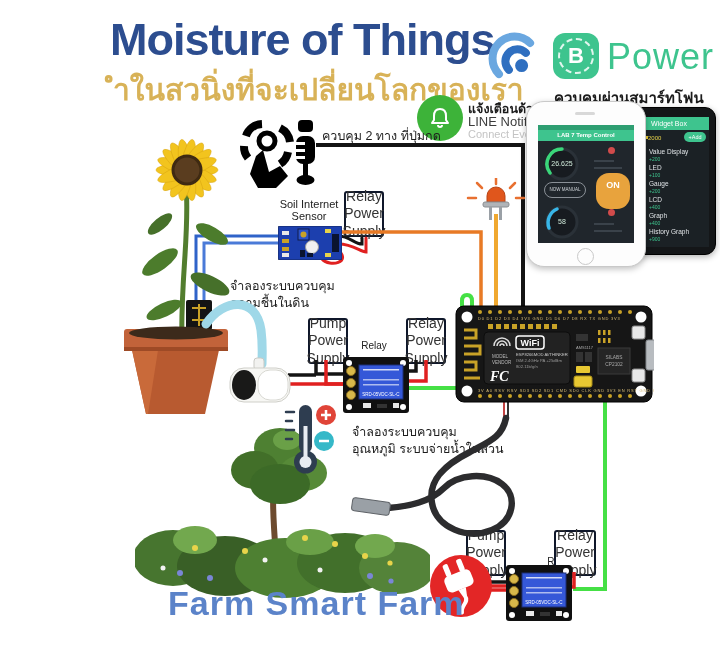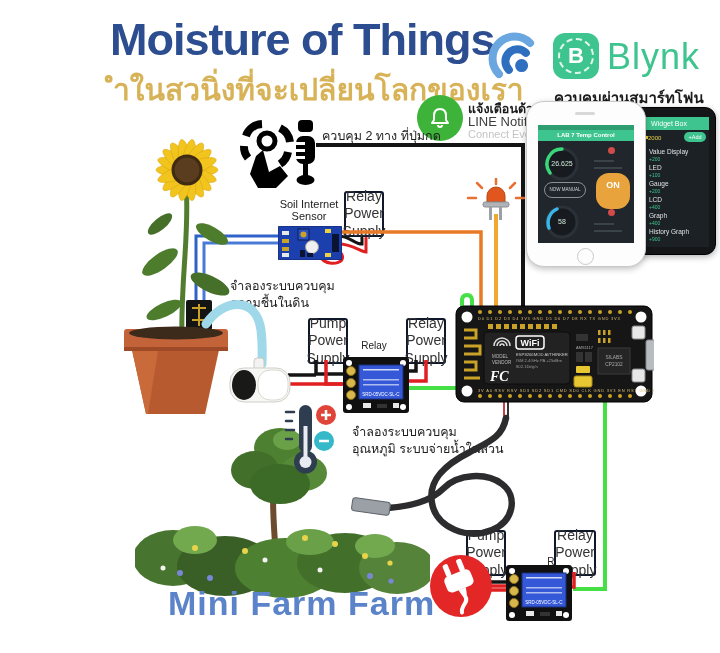--- a/index.html
+++ b/index.html
@@ -193,21 +193,21 @@
       <path d="M23,44 a12,12 0 0 1 24,0" stroke="#2f6fc0" stroke-width="8" fill="none" stroke-linecap="round"></path>
       <circle cx="35" cy="50" r="6.5" fill="#2f6fc0"></circle>
     </g>
   </svg>
 
   <div class="abs blynk-logo">
     <div class="blynk-dash">
         <span class="blynk-b">B</span>
       </div>
   </div>
-  <div class="abs blynk-name">Blynk</div>
+  <div class="abs blynk-name">Power</div>
   <div class="abs blynk-caption">ควบคุมผ่านสมาร์ทโฟน</div>
 
   <div class="abs line-circle">
     <svg width="26" height="26" viewBox="0 0 26 26">
       <path d="M13,4 C9,4 7,7 7,11 L7,15 L5,18 L21,18 L19,15 L19,11 C19,7 17,4 13,4 Z" fill="none" stroke="#fff" stroke-width="2" stroke-linejoin="round"></path>
       <path d="M11,20 a2,2 0 0 0 4,0" fill="none" stroke="#fff" stroke-width="2"></path>
     </svg>
   </div>
   <div class="abs line-l1">แจ้งเตือนด้วย Line</div>
   <div class="abs line-l2">LINE Notify</div>
@@ -434,21 +434,21 @@
     <rect x="20" y="27" width="36" height="1.5" fill="#fff" opacity=".6"></rect>
     <text x="38" y="39" font-size="4.5" fill="#fff" text-anchor="middle" font-family="Liberation Sans, sans-serif">SRD-05VDC-SL-C</text>
     <circle cx="8" cy="14" r="4.5" fill="#d8b84a" stroke="#8a6d1e"></circle>
     <circle cx="8" cy="26" r="4.5" fill="#d8b84a" stroke="#8a6d1e"></circle>
     <circle cx="8" cy="38" r="4.5" fill="#d8b84a" stroke="#8a6d1e"></circle>
     <rect x="20" y="46" width="8" height="5" fill="#e8e8e8"></rect>
     <rect x="34" y="47" width="10" height="4" fill="#333"></rect>
       <rect x="50" y="46" width="6" height="5" fill="#e8e8e8"></rect>
   </svg>
 
-  <div class="abs farm-title z6">Mini Farm Farm</div>
+  <div class="abs farm-title z6">Farm Smart Farm</div>
 
   <div class="abs android">
     <div class="screen">
       <div class="p2-header">Widget Box</div>
       <div class="energy">
         <div class="battery"></div>
         <span class="energy-val">2000</span>
       </div>
       <div class="addbtn">+Add</div>
       <div class="witem" style="top:31px">

